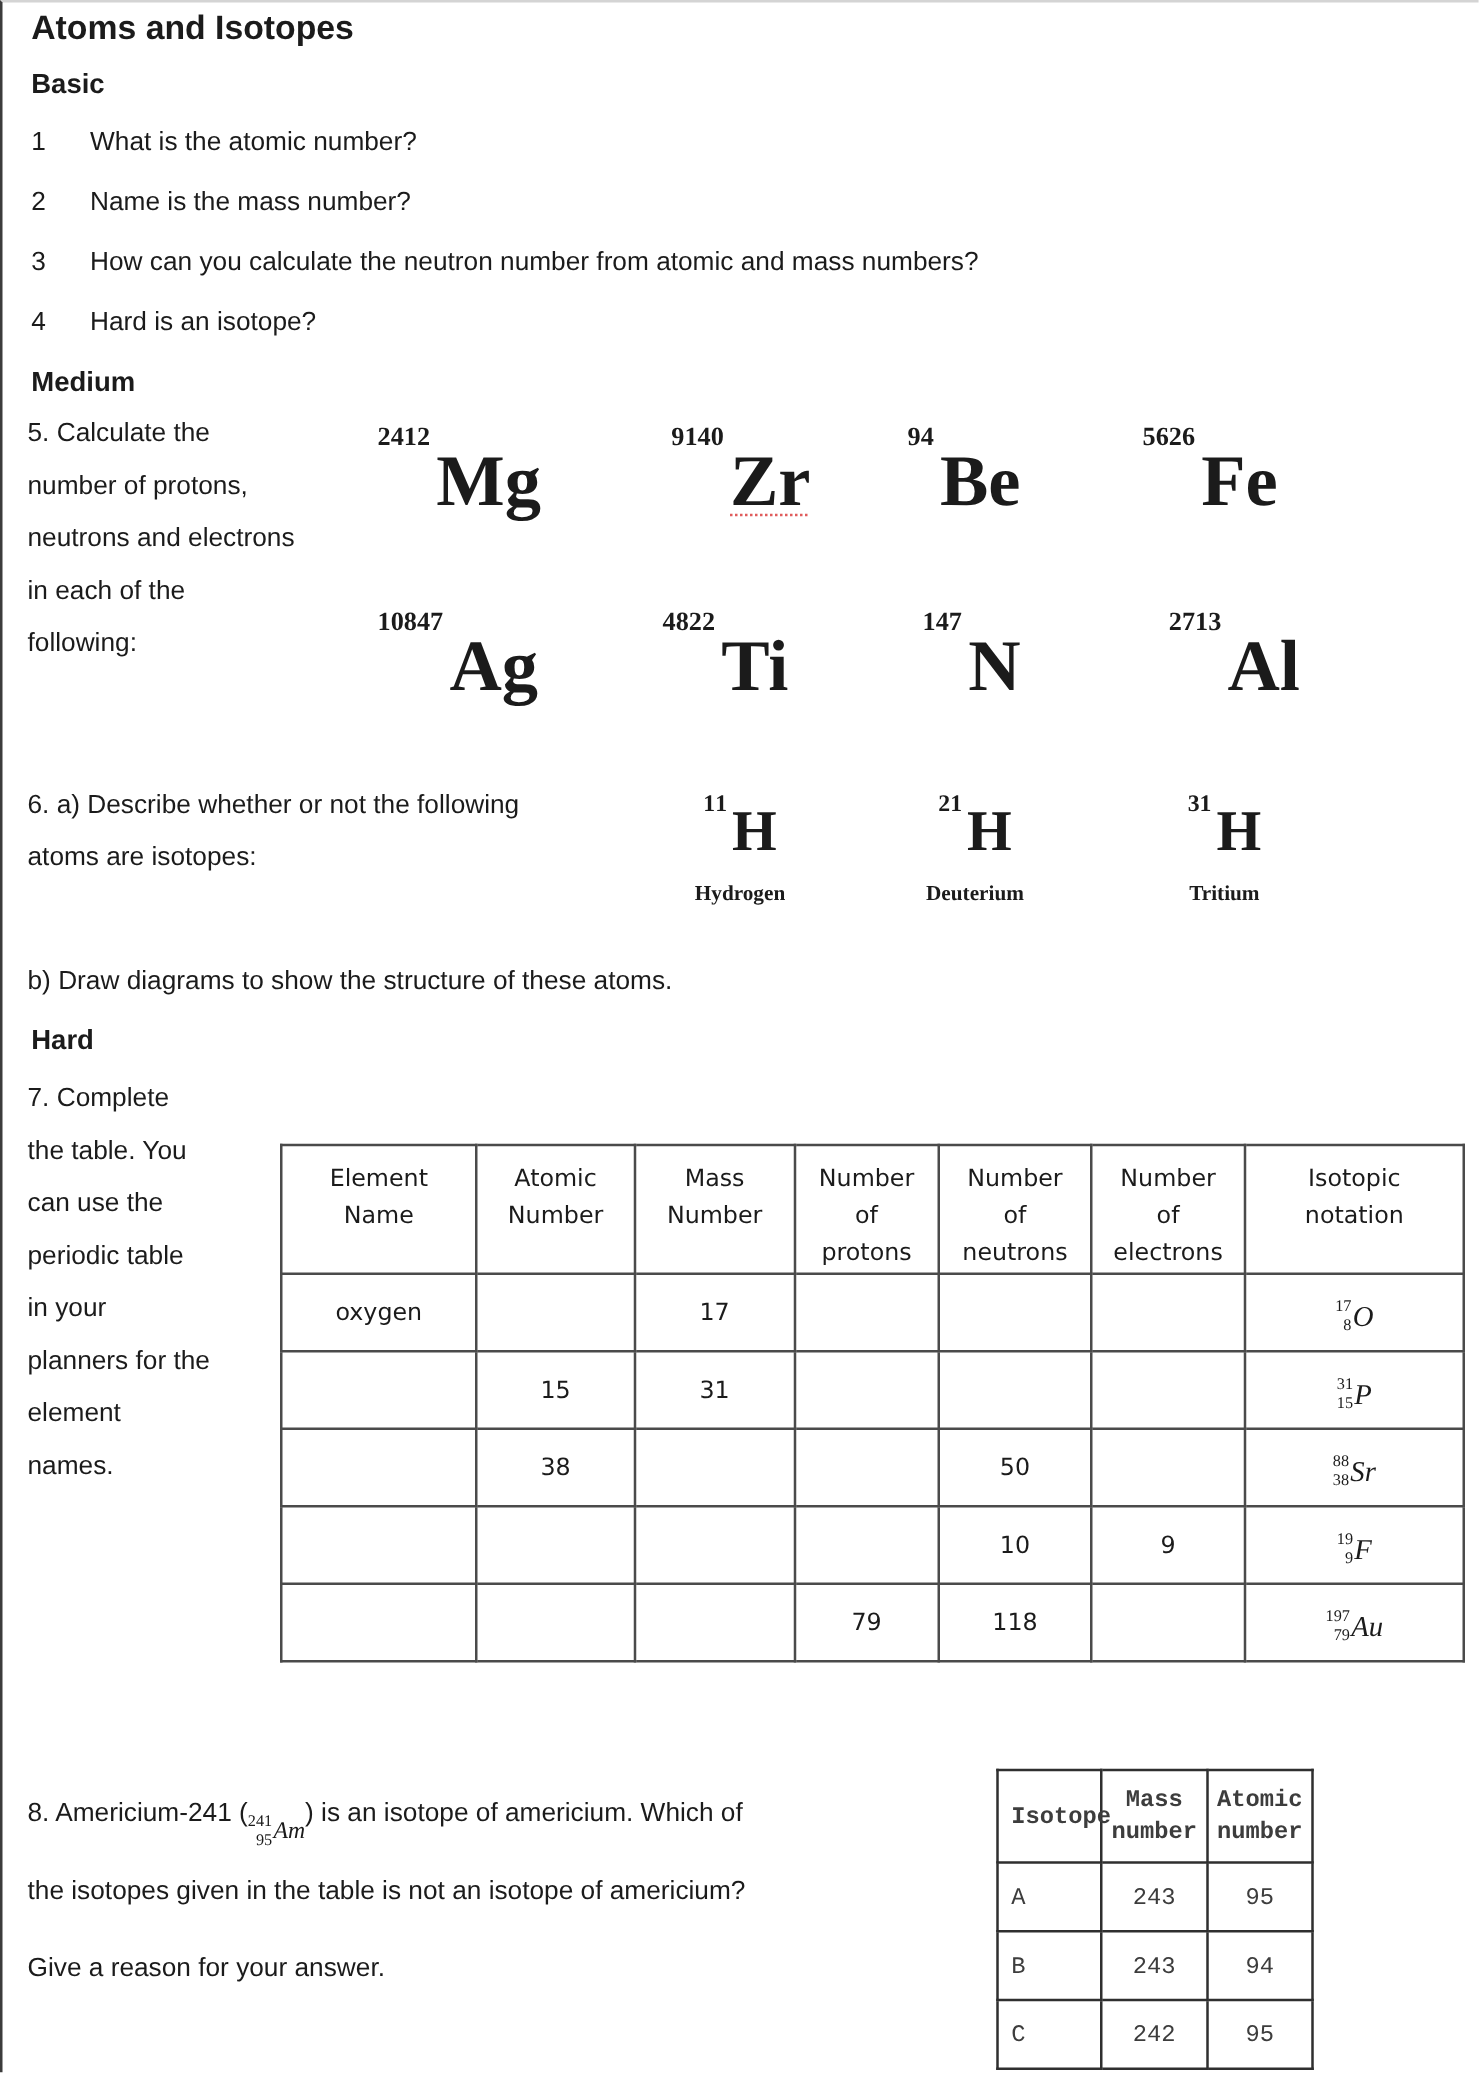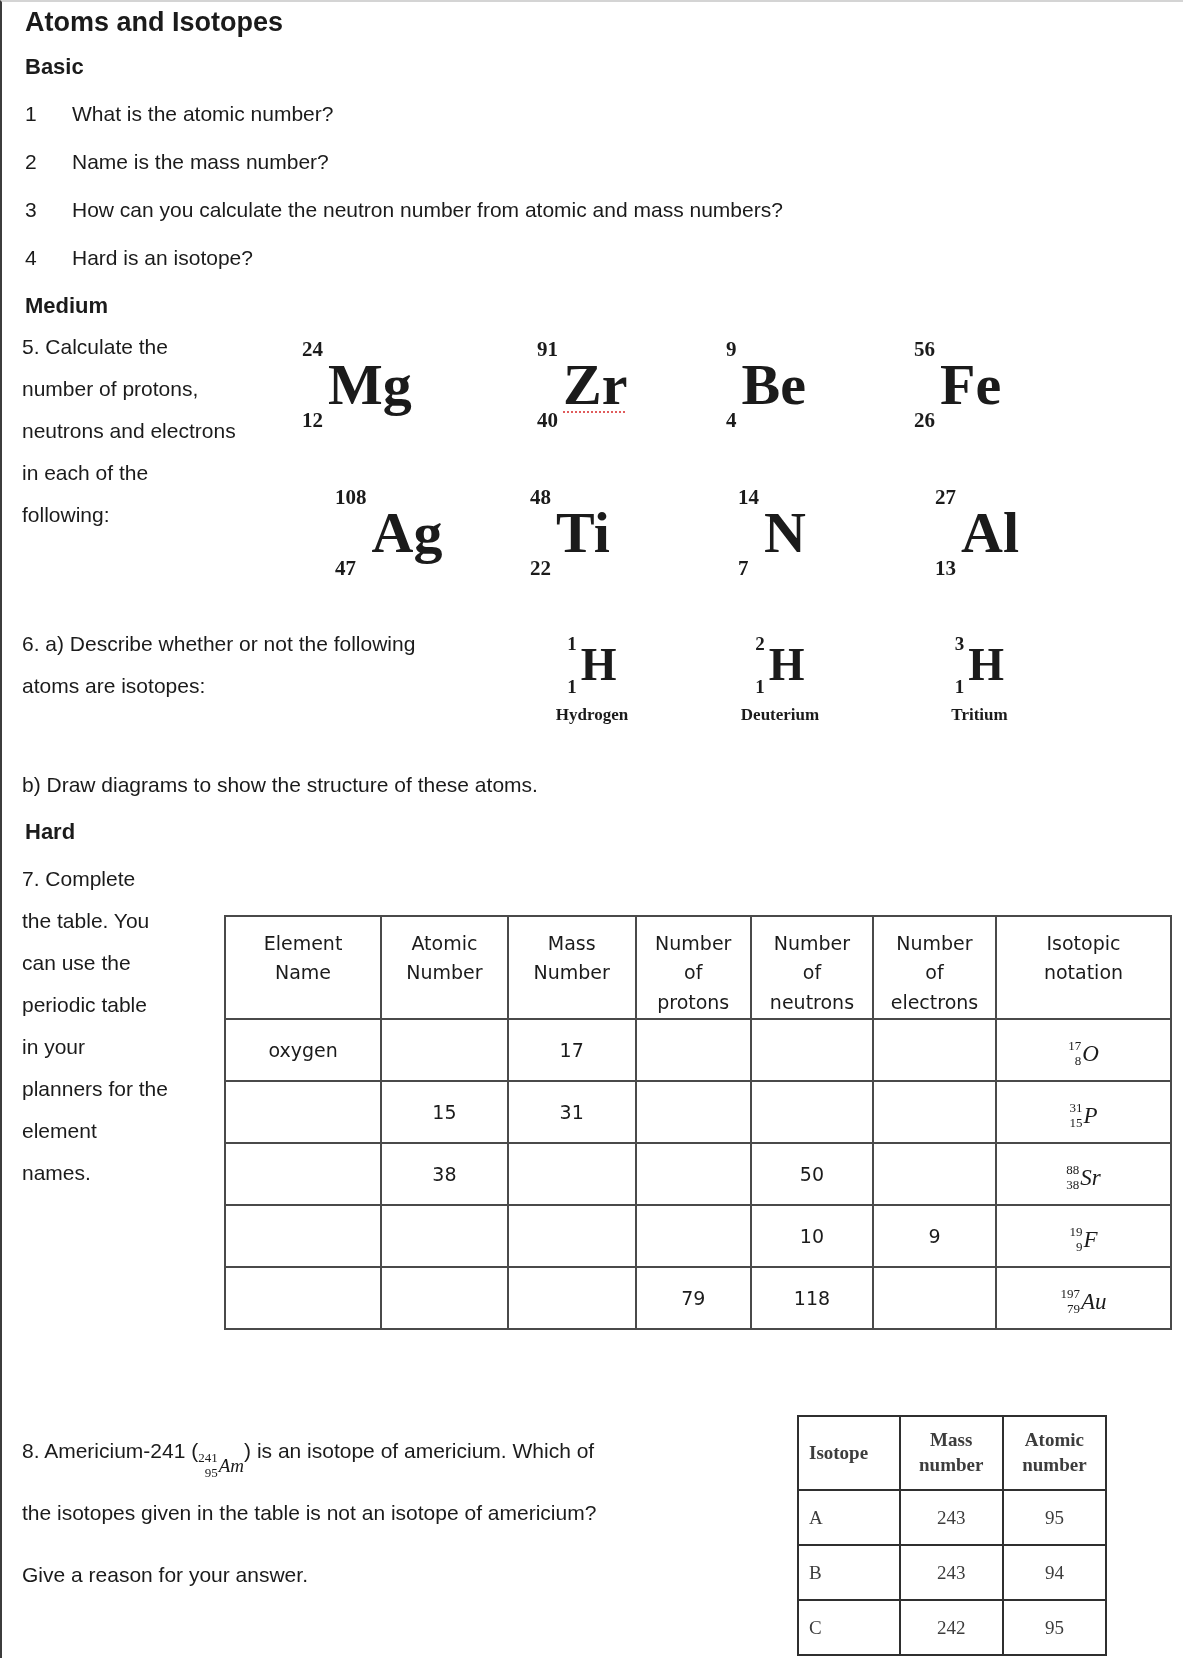--- a/index.html
+++ b/index.html
@@ -15,21 +15,21 @@
     overflow:hidden;
   }
   .abs{position:absolute;}
   .title{font-size:27px;font-weight:bold;}
   .section-heading{font-size:22px;font-weight:bold;}
   .q-text{font-size:21px;}
   .q-num{font-size:21px;}
 
   
   .nuclide{display:flex;align-items:center;}
-  .nuc-nums{display:flex;flex-direction:column;justify-content:space-between;height:92px;
+  .nuc-nums{display:flex;flex-direction:row;justify-content:space-between;height:92px;
     font-family:"Liberation Serif",serif;font-weight:bold;font-size:21px;line-height:1;}
   .nuc-sym{font-family:"Liberation Serif",serif;font-weight:bold;font-size:58px;line-height:1;margin-left:5px;}
   .zr-underline{text-decoration-line:underline;text-decoration-style:dotted;text-decoration-color:#e05c5c;text-decoration-thickness:2px;text-underline-offset:7px;}
 
   
   .hgroup{display:flex;flex-direction:column;align-items:center;}
   .hgroup .nuc-nums{height:62px;font-size:19px;}
   .hgroup .nuc-sym{font-size:46px;margin-left:4px;}
   .h-label{font-family:"Liberation Serif",serif;font-weight:bold;font-size:17px;margin-top:9px;}
 
@@ -37,21 +37,21 @@
   table{border-collapse:collapse;}
   .t7{width:948px;table-layout:fixed;font-family:"DejaVu Sans",sans-serif;}
   .t7 th,.t7 td{border:2px solid #4a4a4a;}
   .t7 th{font-weight:normal;font-size:19px;vertical-align:top;padding-top:12px;white-space:pre-line;line-height:1.55;height:95px;box-sizing:border-box;}
   .t7 td{height:58px;text-align:center;vertical-align:middle;font-size:19px;}
   .iso{display:inline-flex;align-items:center;font-family:"Liberation Serif",serif;}
   .iso-nums{display:flex;flex-direction:column;align-items:flex-end;font-size:13px;line-height:1.15;font-style:normal;}
   .iso-sym{font-style:italic;font-size:23px;margin-left:1px;line-height:1;}
 
   
-  .t8{width:310px;table-layout:fixed;font-family:Liberation Serif, serif;color:#3d3d3d;padding-left:16px;}
+  .t8{width:254px;table-layout:fixed;font-family:Liberation Mono, monospace;color:#3d3d3d;padding-left:16px;}
   .t8 th,.t8 td{border:2px solid #2f2f2f;}
   .t8 th{font-size:19px;font-weight:bold;height:74px;text-align:center;vertical-align:middle;white-space:pre-line;line-height:1.3;box-sizing:border-box;}
   .t8 th.left,.t8 td.left{text-align:left;padding-left:10px;}
   .t8 td{font-size:19px;height:51px;text-align:center;vertical-align:middle;}
 
   
   .iso-inline{display:inline-flex;align-items:center;vertical-align:-4px;font-family:"Liberation Serif",serif;}
   .iso-inline .iso-nums{font-size:13px;}
   .iso-inline .iso-sym{font-size:19px;}
 </style>
@@ -102,21 +102,21 @@
     <div class="nuc-sym">Be</div>
   </div>
   <div class="abs nuclide" style="left:912px;top:337px;">
     <div class="nuc-nums">
       <span>56</span>
       <span>26</span>
     </div>
     <div class="nuc-sym">Fe</div>
   </div>
 
-  <div class="abs nuclide" style="left:300px;top:485px;margin-left:33px;">
+  <div class="abs nuclide" style="left:300px;top:485px;">
     <div class="nuc-nums">
       <span>108</span>
       <span>47</span>
     </div>
     <div class="nuc-sym">Ag</div>
   </div>
   <div class="abs nuclide" style="left:528px;top:485px;">
     <div class="nuc-nums">
       <span>48</span>
       <span>22</span>

